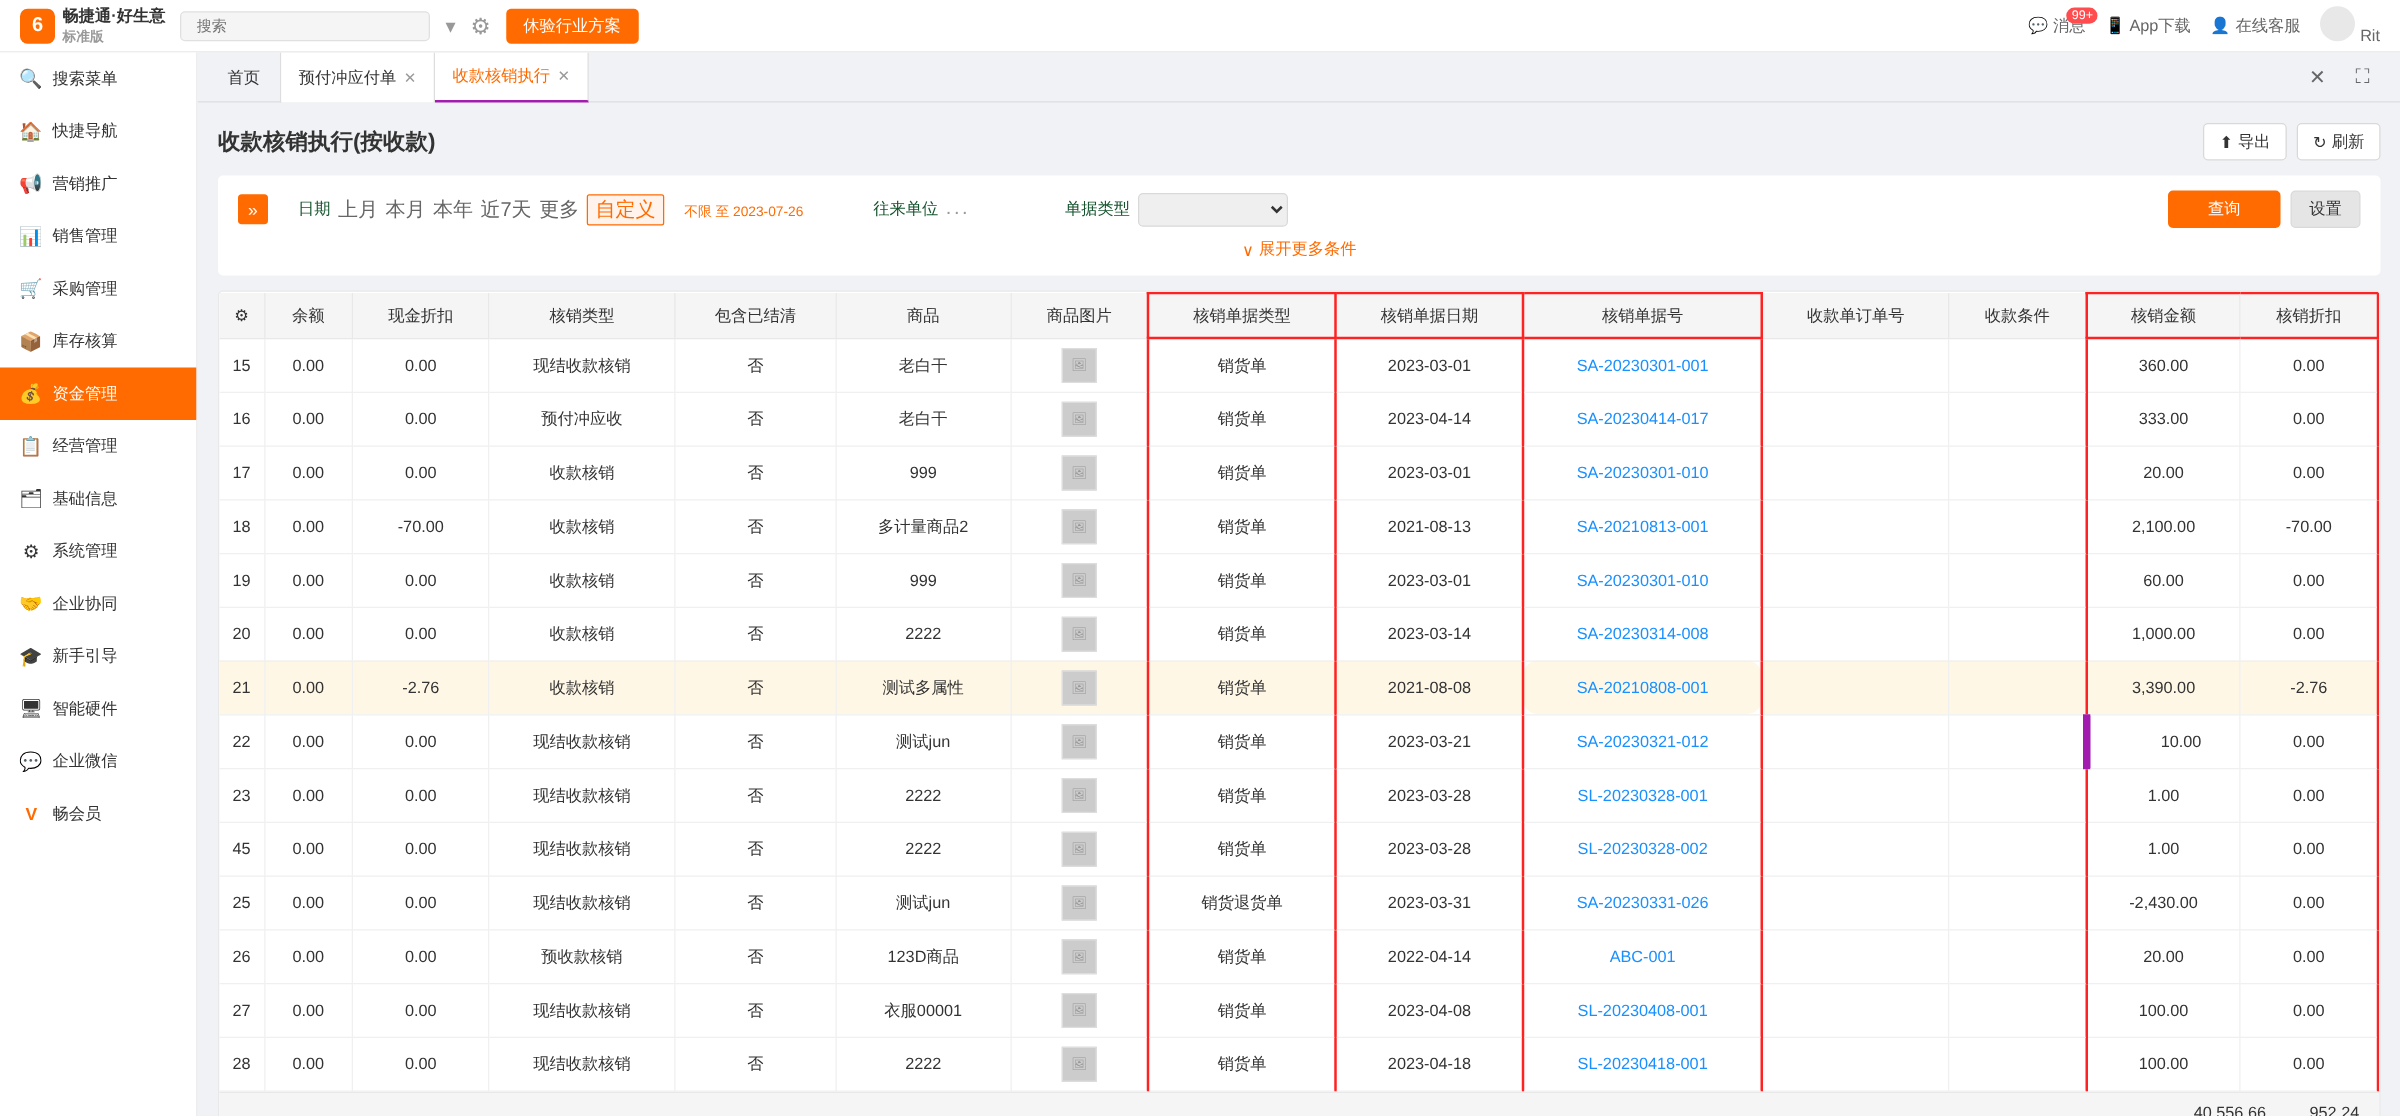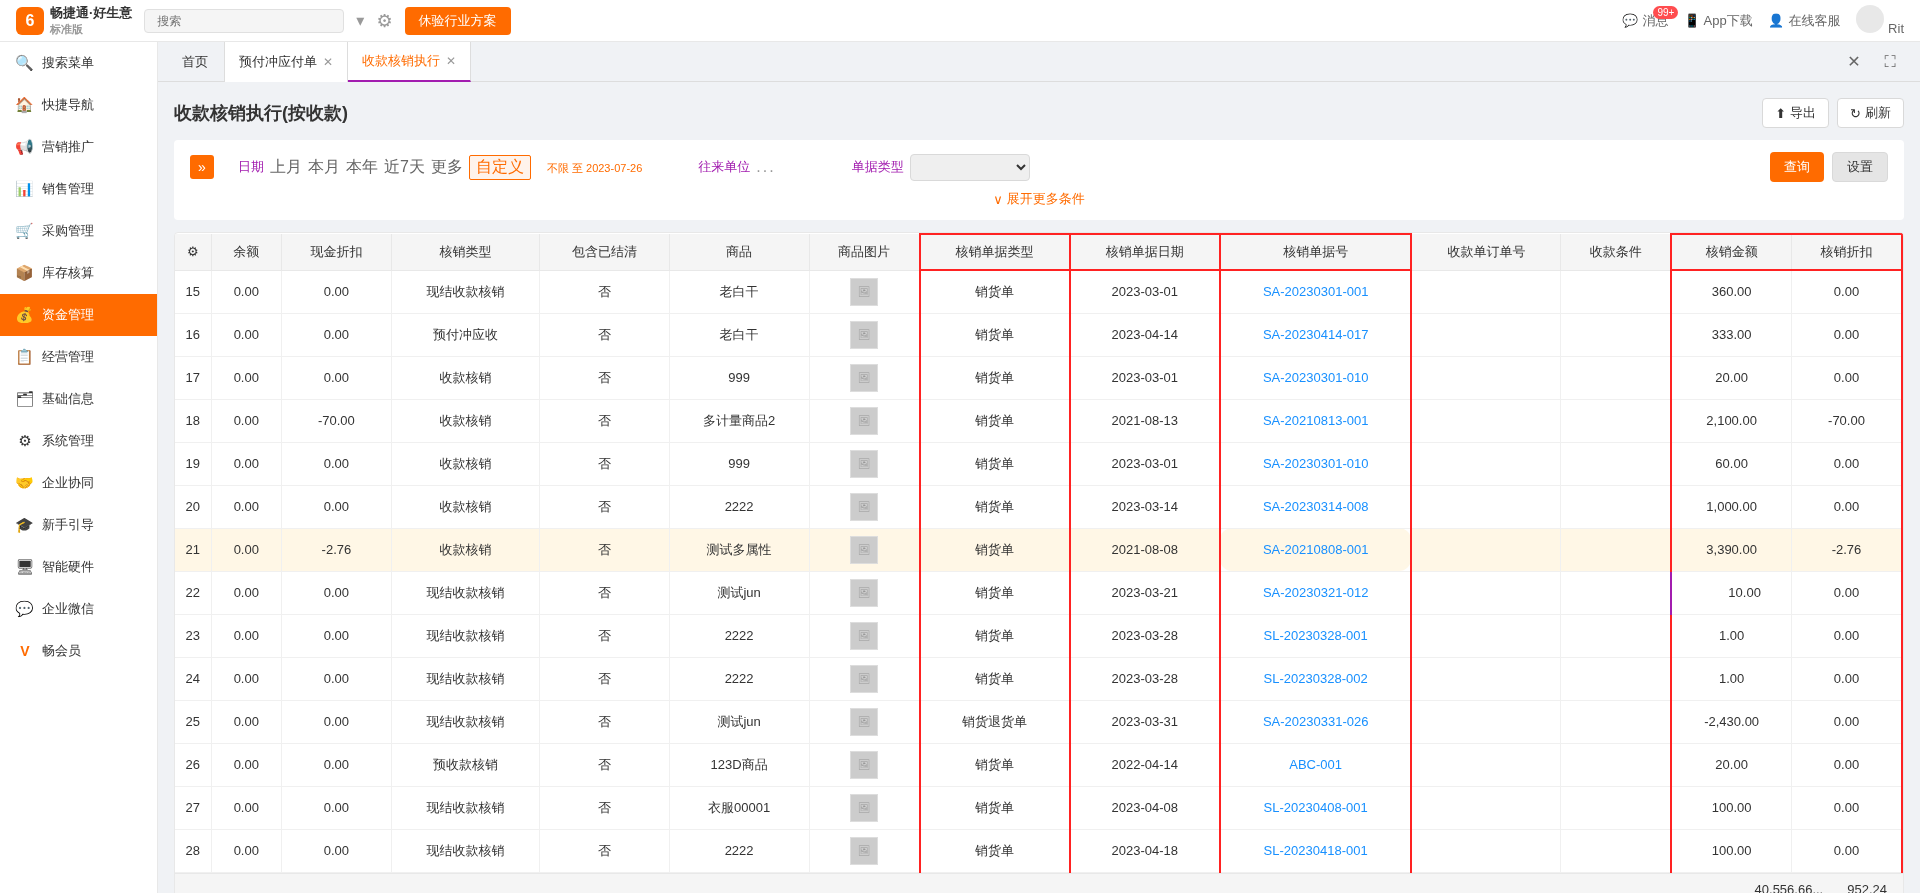--- a/index.html
+++ b/index.html
@@ -44,29 +44,29 @@
     .page-content { flex: 1; overflow: auto; padding: 16px; background: #f0f2f5; }
     .page-header { display: flex; align-items: center; justify-content: space-between; margin-bottom: 12px; }
     .page-title { font-size: 18px; font-weight: bold; color: #333; }
     .page-actions { display: flex; gap: 8px; }
     .action-btn { display: flex; align-items: center; gap: 4px; padding: 5px 12px; border: 1px solid #d9d9d9; border-radius: 4px; background: #fff; cursor: pointer; color: #333; font-size: 13px; }
 
     
     .filter-area { background: #fff; border-radius: 4px; padding: 12px 16px; margin-bottom: 12px; }
     .filter-row { display: flex; align-items: center; gap: 16px; flex-wrap: wrap; }
     .filter-item { display: flex; align-items: center; gap: 6px; color: #333; font-size: 13px; }
-    .filter-label { color: #a21caf; white-space: nowrap; }
+    .filter-label { color: #14532d; white-space: nowrap; }
     .filter-date-links { display: flex; gap: 6px; align-items: center; }
     .date-link { color: #666; cursor: pointer; font-size: 16px; }
     .date-link.custom { color: #ff6b00; background: #fff3eb; padding: 1px 6px; border-radius: 2px; border: 1px solid #ff6b00; }
     .date-range { color: #ff6b00; font-size: 11px; margin-top: 2px; }
     .filter-select { border: 1px solid #d9d9d9; border-radius: 4px; padding: 4px 8px; min-width: 120px; color: #333; }
     .filter-dots { color: #999; letter-spacing: 2px; font-size: 16px; cursor: pointer; }
     .expand-btn { display: flex; align-items: center; gap: 4px; color: #ff6b00; cursor: pointer; font-size: 12px; margin: 8px auto 0; text-align: center; width: fit-content; }
-    .query-btn { background: #ff6b00; color: #fff; border: none; border-radius: 4px; padding: 6px 14px; cursor: pointer; font-size: 13px; }
+    .query-btn { background: #ff6b00; color: #fff; border: none; border-radius: 4px; padding: 6px 32px; cursor: pointer; font-size: 13px; }
     .settings-btn { border: 1px solid #d9d9d9; background: #e5e5e5; border-radius: 4px; padding: 5px 14px; cursor: pointer; font-size: 13px; color: #333; }
 
     
     .table-container { background: #fff; border-radius: 4px; overflow: hidden; border: 1px solid #e8e8e8; position: relative; }
     .data-table { width: 100%; border-collapse: collapse; font-size: 12px; }
     .data-table th { background: #f5f5f5; padding: 8px 10px; text-align: center; color: #333; font-weight: normal; border-bottom: 1px solid #e8e8e8; border-right: 1px solid #e8e8e8; white-space: nowrap; }
     .data-table td { padding: 7px 10px; text-align: center; border-bottom: 1px solid #f0f0f0; border-right: 1px solid #f0f0f0; color: #333; white-space: nowrap; }
     .data-table tr.highlighted td { background: #fff7e6; }
     .link-text { color: #1890ff; cursor: pointer; text-decoration: none; }
     .red-text { color: #ff4d4f; }
@@ -400,41 +400,41 @@
       <td class="">0.00</td>
       <td>现结收款核销</td>
       <td>否</td>
       <td>测试jun</td>
       <td><div style="width:28px;height:28px;background:#ccc;border:1px solid #ddd;display:inline-flex;align-items:center;justify-content:center;font-size:10px;color:#999;">🖼</div></td>
       <td style="border-left: 2px solid #ff2222; border-right: 2px solid #ff2222;">销货单</td>
       <td style="border-left: 2px solid #ff2222; border-right: 2px solid #ff2222;">2023-03-21</td>
       <td style="border-left: 2px solid #ff2222; border-right: 2px solid #ff2222;"><a class="link-text">SA-20230321-012</a></td>
       <td></td>
       <td></td>
-      <td class="" style="border-left: 2px solid #a21caf; padding-left: 36px;">10.00</td>
+      <td class="" style="border-left: 6px solid #a21caf; padding-left: 36px;">10.00</td>
       <td class="" style="border-right: 2px solid #ff2222;">0.00</td>
     </tr>
                 <tr>
       <td>23</td>
       <td>0.00</td>
       <td class="">0.00</td>
       <td>现结收款核销</td>
       <td>否</td>
       <td>2222</td>
       <td><div style="width:28px;height:28px;background:#ccc;border:1px solid #ddd;display:inline-flex;align-items:center;justify-content:center;font-size:10px;color:#999;">🖼</div></td>
       <td style="border-left: 2px solid #ff2222; border-right: 2px solid #ff2222;">销货单</td>
       <td style="border-left: 2px solid #ff2222; border-right: 2px solid #ff2222;">2023-03-28</td>
       <td style="border-left: 2px solid #ff2222; border-right: 2px solid #ff2222;"><a class="link-text">SL-20230328-001</a></td>
       <td></td>
       <td></td>
       <td class="" style="border-left: 2px solid #ff2222;">1.00</td>
       <td class="" style="border-right: 2px solid #ff2222;">0.00</td>
     </tr>
                 <tr>
-      <td>24</td>
+      <td>45</td>
       <td>0.00</td>
       <td class="">0.00</td>
       <td>现结收款核销</td>
       <td>否</td>
       <td>2222</td>
       <td><div style="width:28px;height:28px;background:#ccc;border:1px solid #ddd;display:inline-flex;align-items:center;justify-content:center;font-size:10px;color:#999;">🖼</div></td>
       <td style="border-left: 2px solid #ff2222; border-right: 2px solid #ff2222;">销货单</td>
       <td style="border-left: 2px solid #ff2222; border-right: 2px solid #ff2222;">2023-03-28</td>
       <td style="border-left: 2px solid #ff2222; border-right: 2px solid #ff2222;"><a class="link-text">SL-20230328-002</a></td>
       <td></td>

